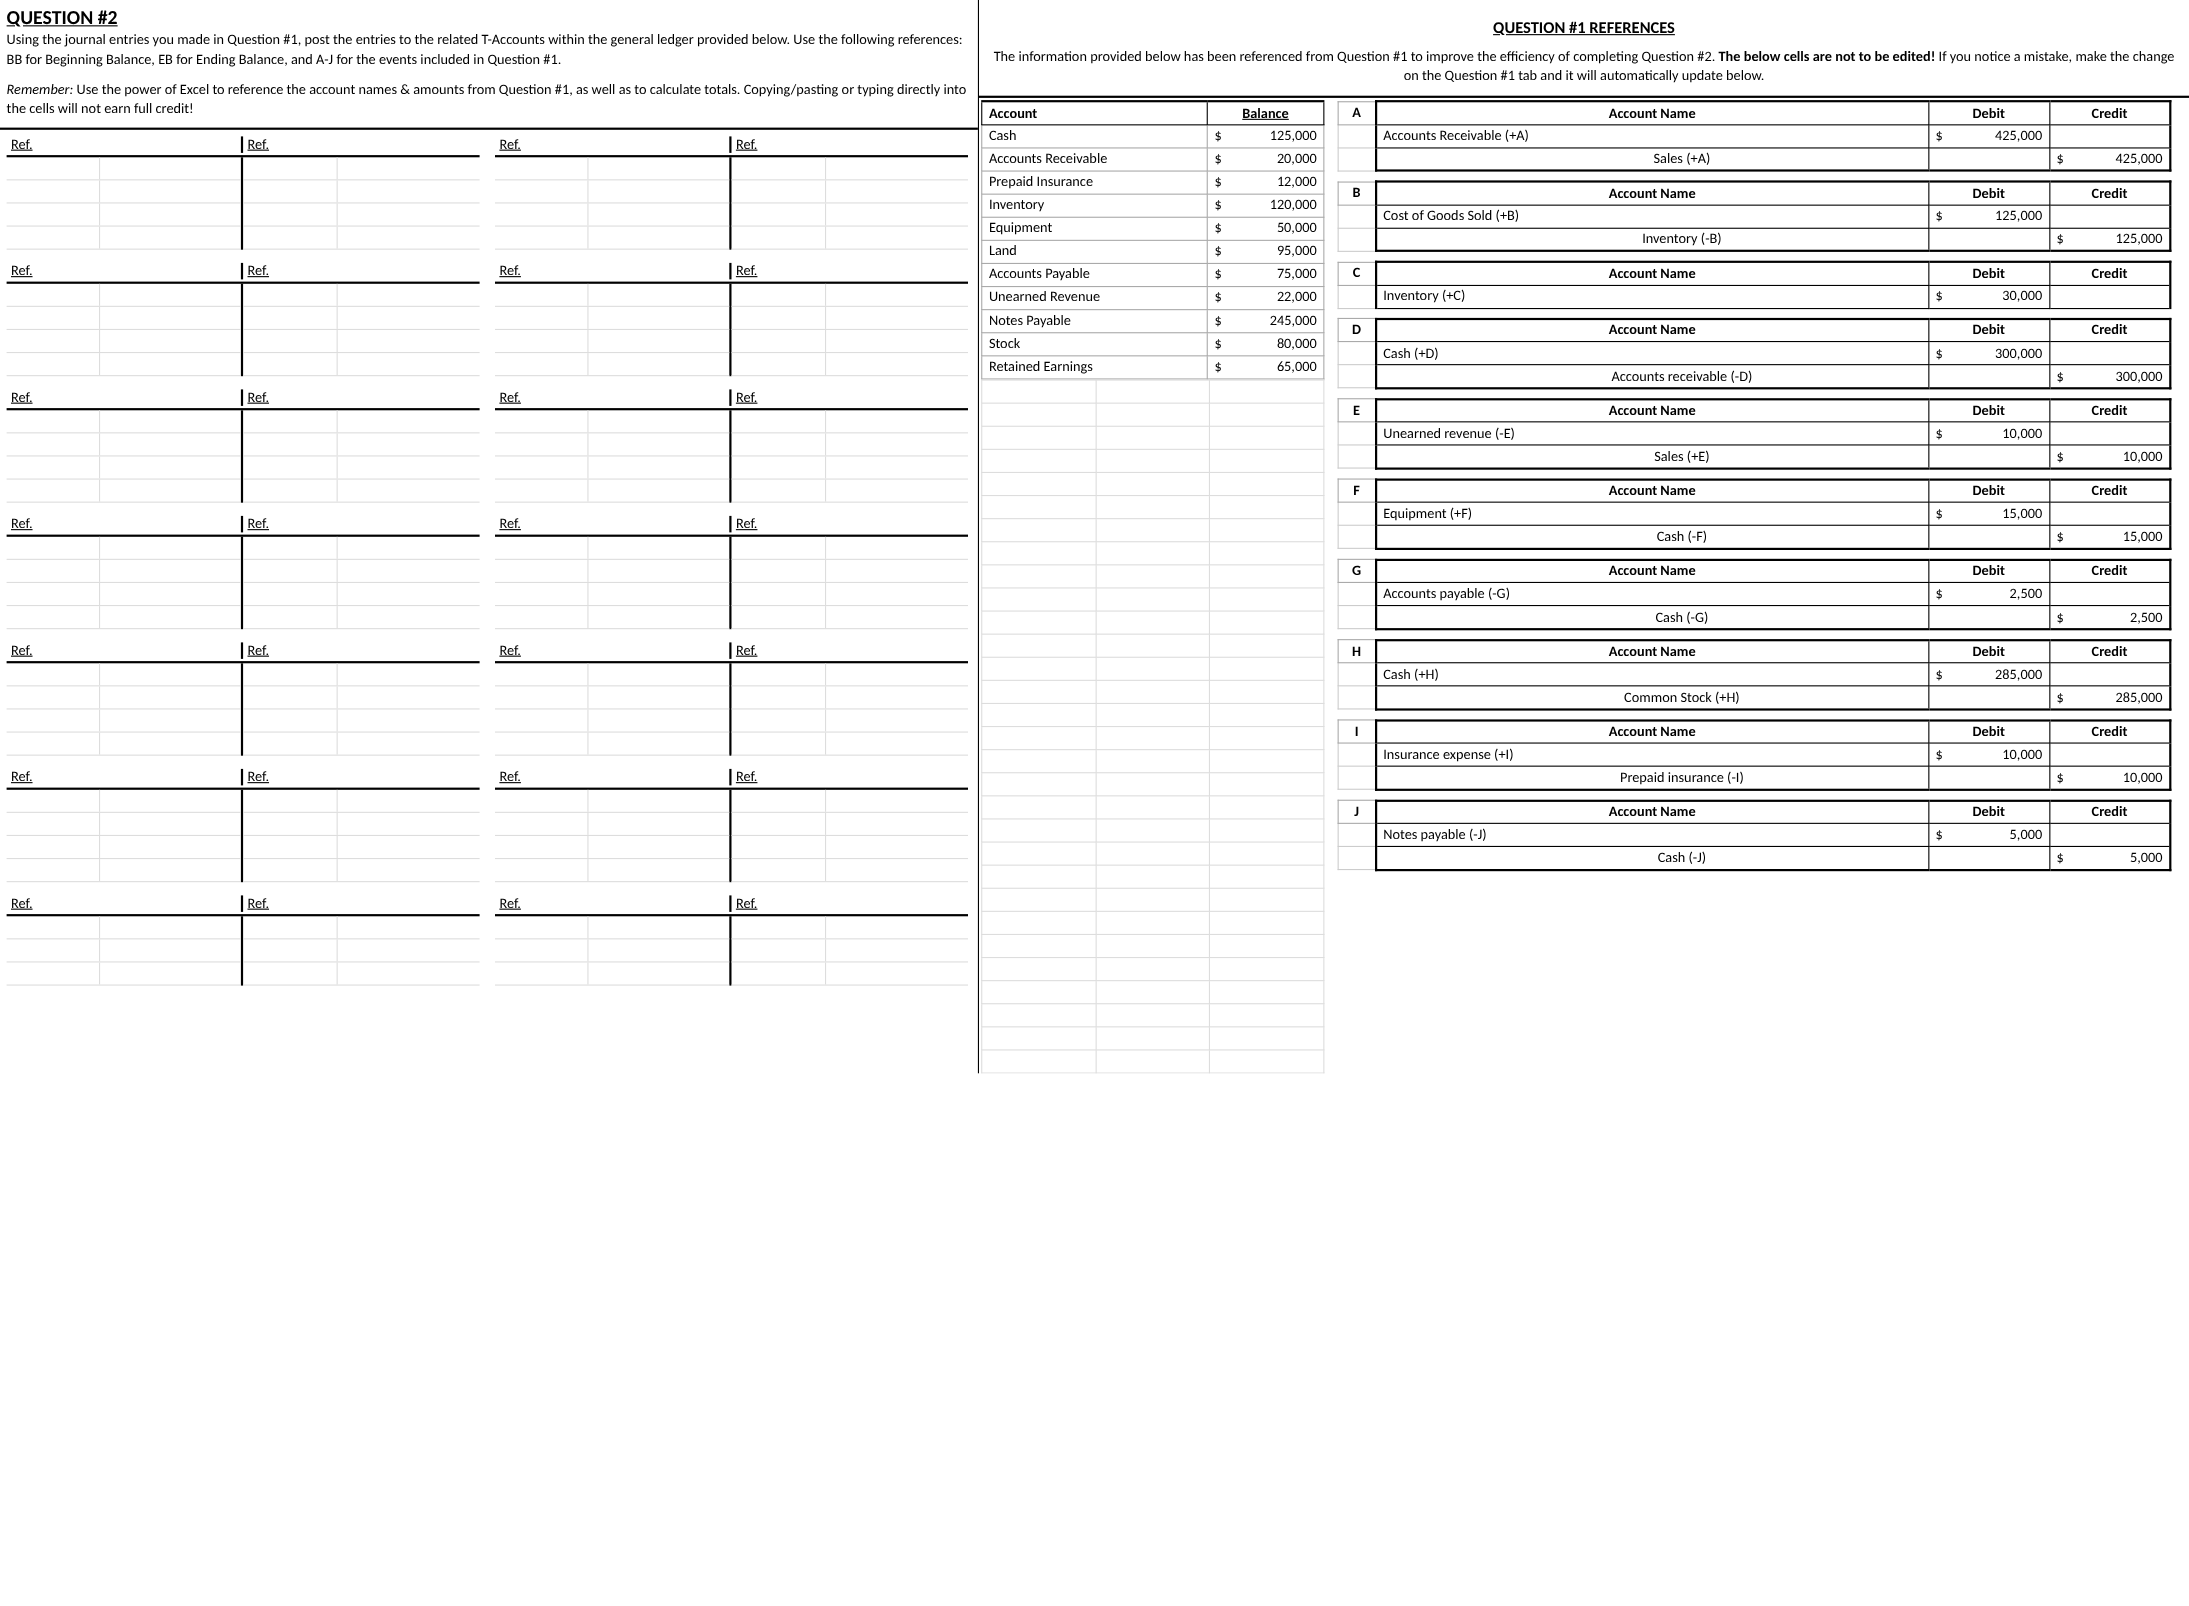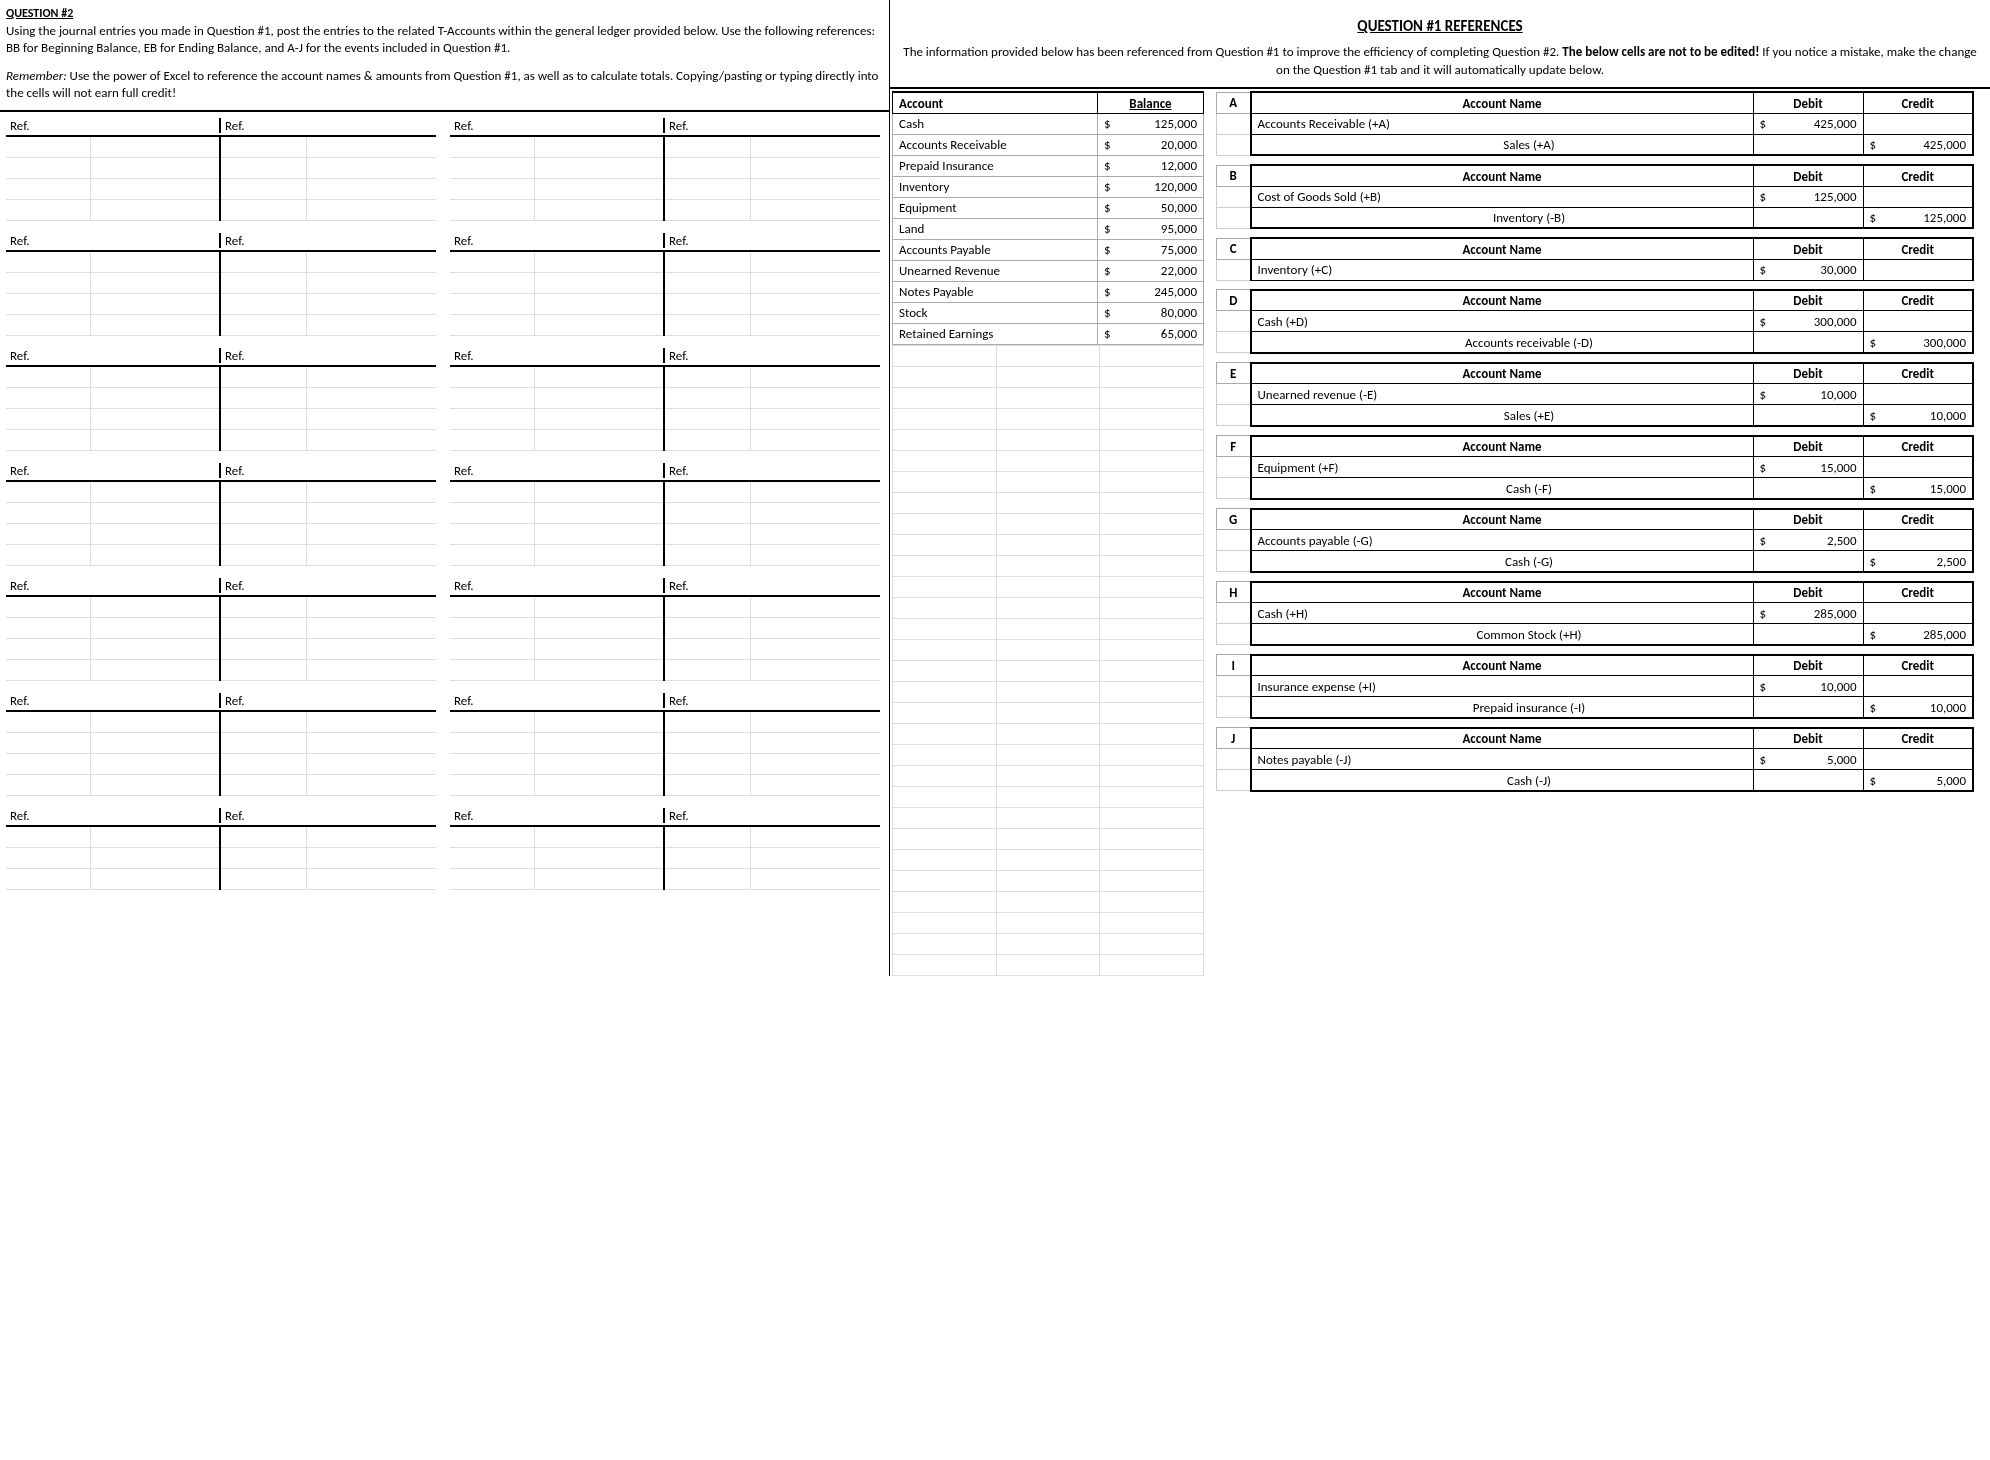--- a/index.html
+++ b/index.html
@@ -22,21 +22,21 @@
     width: 1100px;
   }
   .header {
     padding: 4px 6px 8px 6px;
     border-bottom: 2px solid #000;
     line-height: 1.35;
   }
   .header-title {
     text-decoration: underline;
     font-weight: bold;
-    font-size: 12px;
+    font-size: 18px;
   }
   .header p { font-size: 13px; }
   .header .rem { font-style: italic; }
   .right-header {
     padding: 16px 10px 8px 10px;
     border-bottom: 2px solid #000;
     text-align: center;
     line-height: 1.4;
   }
   .right-header .title {
@@ -118,20 +118,21 @@
 
   
   .ledger {
     padding: 4px 2px;
   }
   .t-row {
     display: flex;
     gap: 14px;
     margin-bottom: 10px;
     padding: 0 4px;
+    text-decoration: underline;
   }
   .t-account {
     width: 430px;
   }
   .t-head {
     display: flex;
     border-bottom: 2.5px solid #000;
     height: 21px;
     align-items: center;
   }

